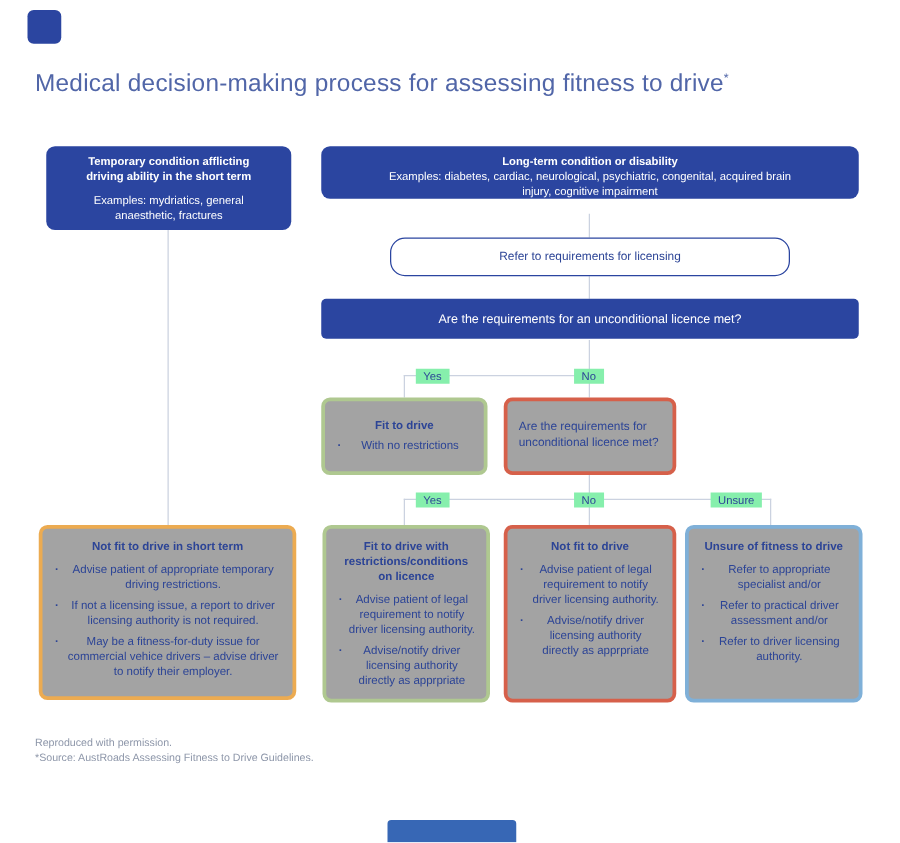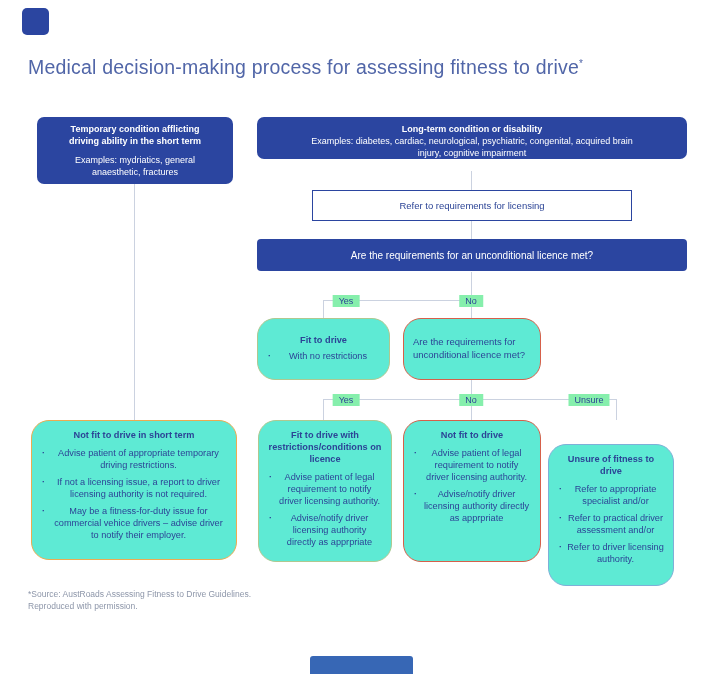--- a/index.html
+++ b/index.html
@@ -19,41 +19,41 @@
     display:flex;flex-direction:column;justify-content:space-between;align-items:center;
     text-align:center;padding:6px 8px;box-sizing:border-box;
   }
   .box-navy .t{font-weight:bold;font-size:9px;line-height:1.35;text-wrap:balance;}
   .box-navy .b{font-size:9px;line-height:1.35;}
   .w150{max-width:152px;}
   .w340{max-width:345px;}
 
   .refer-box{
     position:absolute;left:312px;top:190px;width:320px;height:31px;
-    background:#fff;border:1px solid var(--navy);border-radius:0;box-sizing:border-box;
+    background:#fff;border:1px solid var(--navy);border-radius:12px;box-sizing:border-box;
     display:flex;align-items:center;justify-content:center;
     color:var(--text);font-size:9.5px;
   }
   .banner{
     position:absolute;left:257px;top:239px;width:430px;height:32px;
     background:var(--navy);border-radius:4px;box-sizing:border-box;
     display:flex;align-items:center;justify-content:center;
     color:#ffffff;font-size:10px;
   }
 
   .line{position:absolute;background:var(--connector);}
   .branch-label{
     position:absolute;transform:translate(-50%,-50%);
     background:#86efac;padding:1px 6px;
     font-size:9px;font-weight:normal;color:var(--text);white-space:nowrap;
   }
 
   .box-outline{
-    position:absolute;background:#5eead4;border-radius:18px;box-sizing:border-box;
-    border:1px solid #3b82f6;padding:9px 9px;color:var(--text);overflow:hidden;
+    position:absolute;background:#a3a3a3;border-radius:7px;box-sizing:border-box;
+    border:3px solid #3b82f6;padding:9px 9px;color:var(--text);overflow:hidden;
   }
   .box-outline .t{font-weight:bold;font-size:9.2px;line-height:1.3;text-align:center;margin-bottom:6px;}
   .bullet{position:relative;font-size:9.2px;line-height:1.3;padding-left:9px;margin-bottom:5px;text-align:center;}
   .bullet::before{content:"\00B7";position:absolute;left:1px;top:0;font-weight:bold;}
   .bc-green{border-color:var(--green);}
   .bc-red{border-color:var(--red);}
   .bc-amber{border-color:var(--amber);}
   .bc-blue{border-color:var(--lightblue);}
   .centered-q{display:flex;align-items:center;justify-content:center;text-align:left;
     font-size:9.5px;line-height:1.35;}
@@ -132,27 +132,27 @@
     <div class="bullet">Advise patient of legal requirement to notify driver licensing authority.</div>
     <div class="bullet">Advise/notify driver licensing authority directly as apprpriate</div>
   </div>
 
   <div class="box-outline bc-red" style="left:403px;top:420px;width:138px;height:142px;">
     <div class="t">Not fit to drive</div>
     <div class="bullet">Advise patient of legal requirement to notify driver licensing authority.</div>
     <div class="bullet">Advise/notify driver licensing authority directly as apprpriate</div>
   </div>
 
-  <div class="box-outline bc-blue" style="left:548px;top:420px;width:126px;height:142px;margin-top:24px;">
+  <div class="box-outline bc-blue" style="left:548px;top:420px;width:142px;height:142px;">
     <div class="t">Unsure of fitness to drive</div>
     <div class="bullet">Refer to appropriate specialist and/or</div>
     <div class="bullet">Refer to practical driver assessment and/or</div>
     <div class="bullet">Refer to driver licensing authority.</div>
   </div>
 
   <div class="footnote">
+    <div>Reproduced with permission.</div>
     <div>*Source: AustRoads Assessing Fitness to Drive Guidelines.</div>
-    <div>Reproduced with permission.</div>
   </div>
 
   <div class="bottom-button-fragment"></div>
 
 </div>
 
 </body></html>

